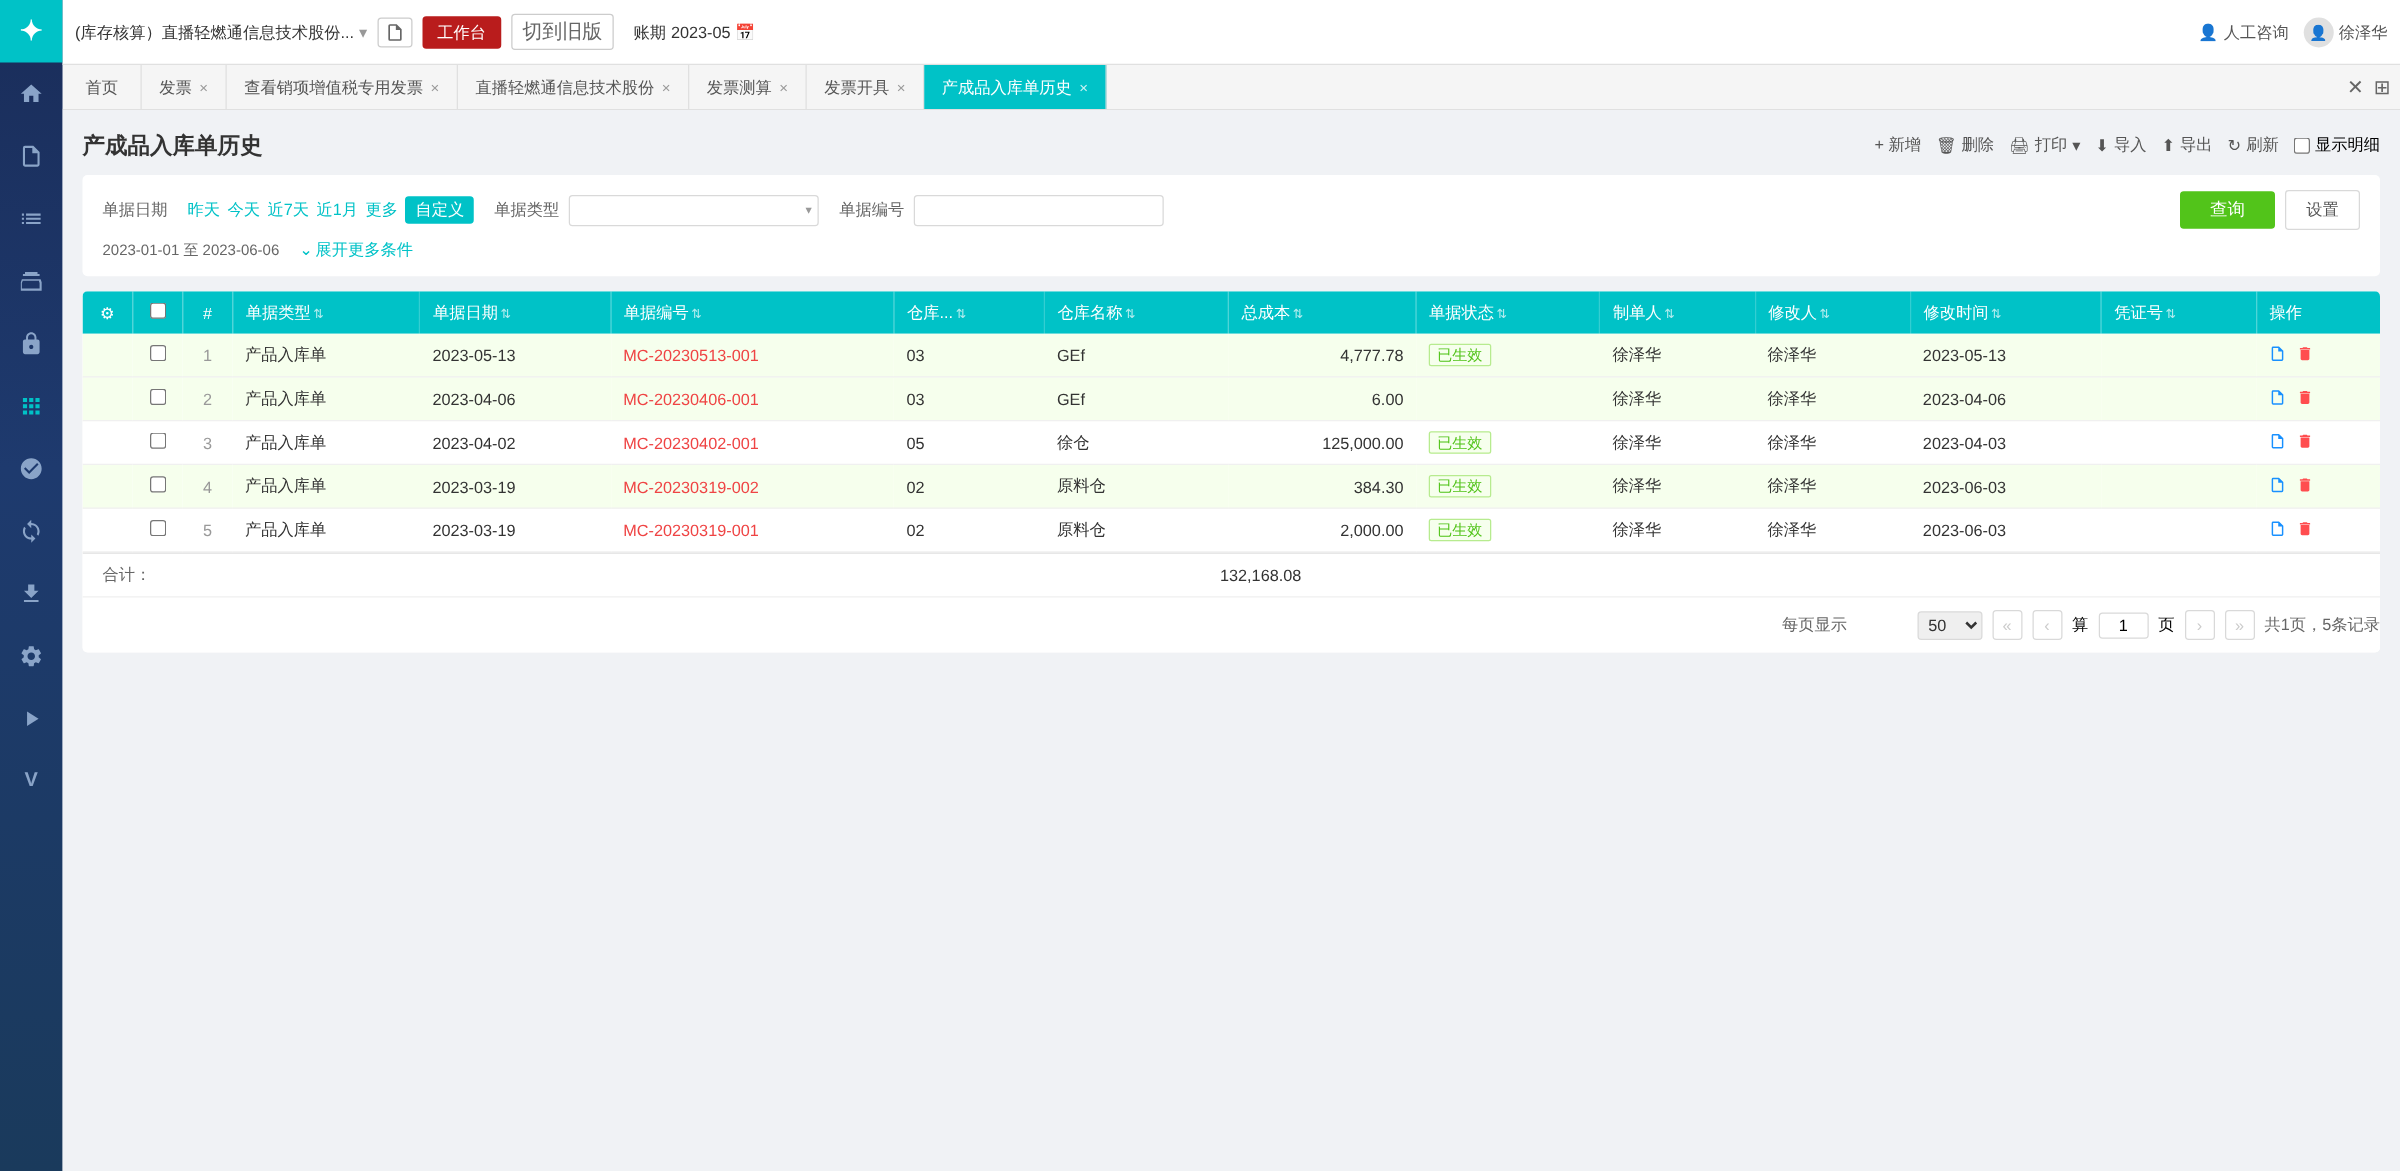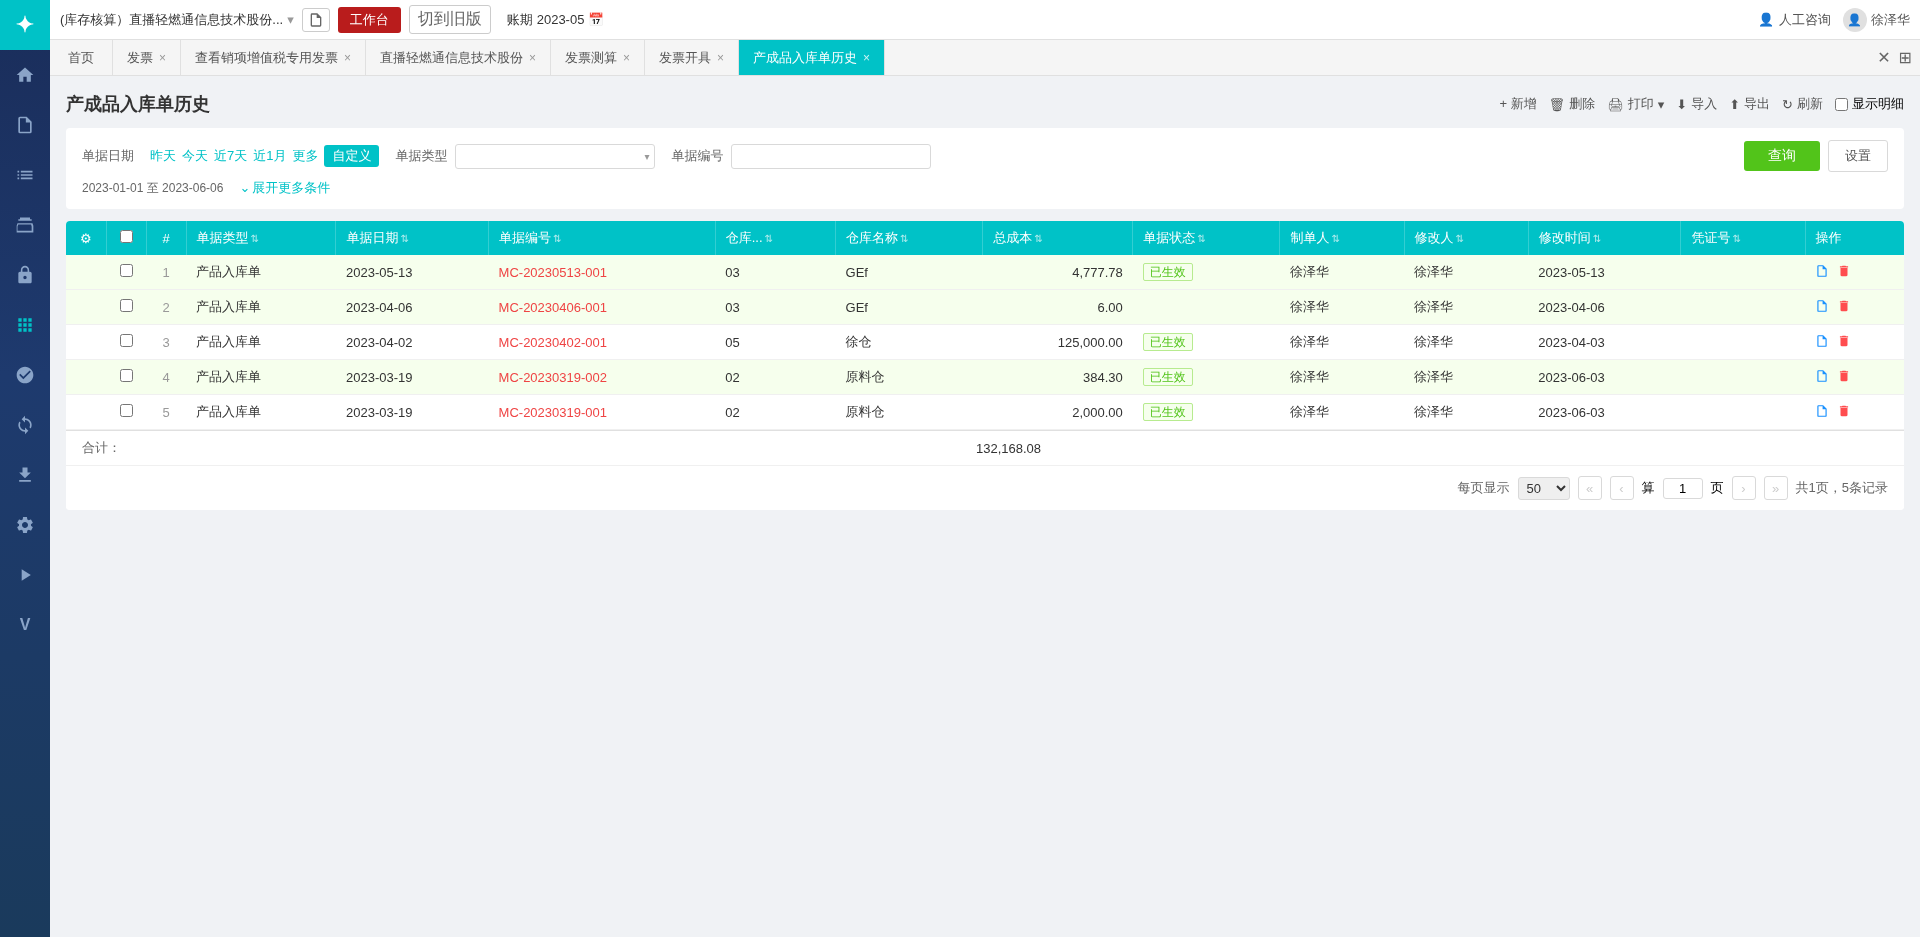--- a/index.html
+++ b/index.html
@@ -46,21 +46,21 @@
     .main-container {
       flex: 1;
       display: flex;
       flex-direction: column;
       overflow: hidden;
     }
 
     
     .topbar {
       background: white;
-      height: 40px;
+      height: 52px;
       display: flex;
       align-items: center;
       padding: 0 10px;
       border-bottom: 1px solid #e0e0e0;
       gap: 8px;
       flex-shrink: 0;
     }
     .topbar-company {
       display: flex;
       align-items: center;
@@ -356,31 +356,32 @@
       color: #333;
     }
     .footer-label { color: #666; margin-right: 8px; }
     .footer-total { color: #333; font-weight: normal; }
 
     
     .pagination-bar {
       display: flex;
       align-items: center;
       justify-content: flex-end;
-      padding: 10px 16px;
+      padding: 10px 0;
       background: white;
       border-top: 1px solid #f0f0f0;
       gap: 8px;
     }
     .page-size-label { color: #666; }
     .page-size-select {
       border: 1px solid #d9d9d9;
       border-radius: 3px;
       padding: 2px 4px;
       color: #333;
+      margin-left: 48px;
     }
     .page-nav-btn {
       width: 24px;
       height: 24px;
       border: 1px solid #d9d9d9;
       border-radius: 3px;
       display: flex;
       align-items: center;
       justify-content: center;
       cursor: pointer;

